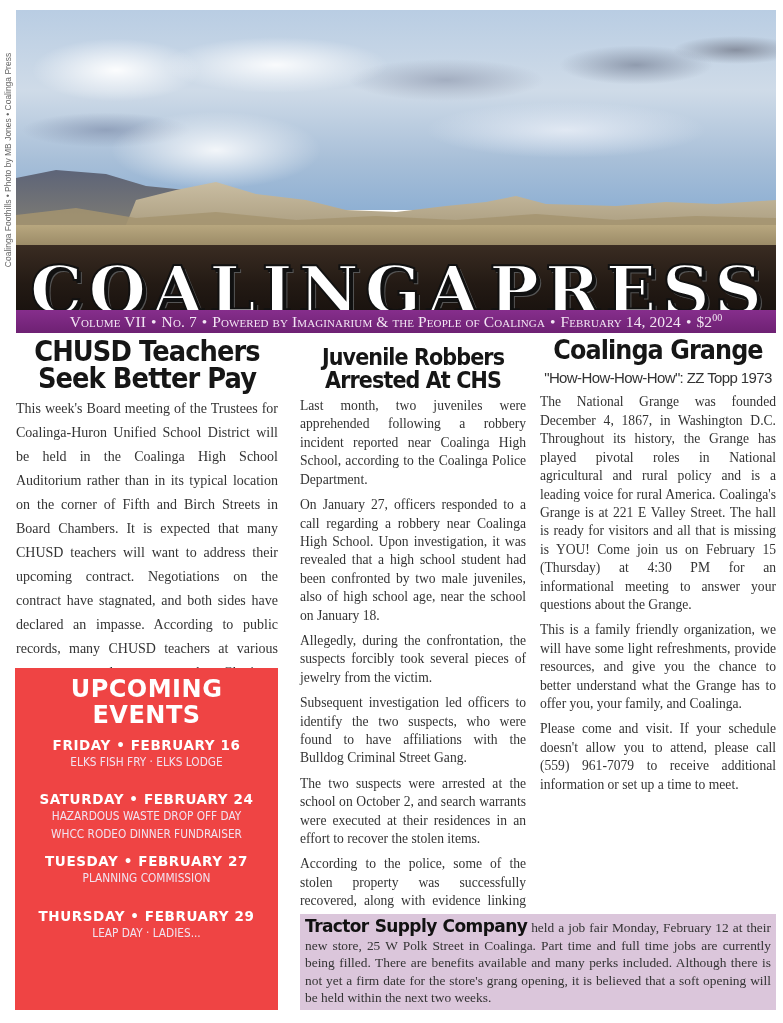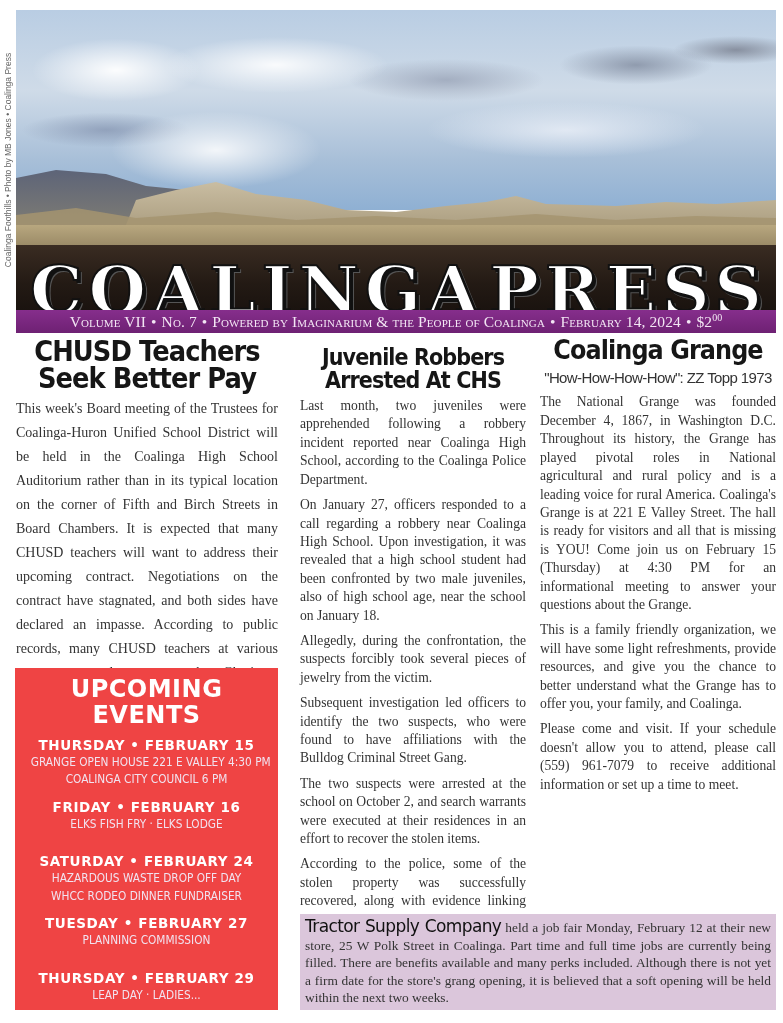--- a/index.html
+++ b/index.html
@@ -109,21 +109,21 @@
 
     
     .tractor {
       position: absolute; left: 300px; top: 914px; width: 476px; height: 96px;
       background: #dbc6db; padding: 4px 5px 0 5px;
     }
     .tractor p {
       font-size: 13.4px; line-height: 17.6px; text-align: justify; color: #333;
     }
     .tractor .brand {
-      font-family: "DejaVu Sans", "Liberation Sans", sans-serif; font-weight: normal;
+      font-family: "DejaVu Sans", "Liberation Sans", sans-serif; font-weight: bold;
       font-size: 17px; color: #111; letter-spacing: -0.6px;
     }
   </style>
 </head>
 <body>
 
 <div class="photo-credit">
   <span>Coalinga Foothills • Photo by MB Jones • Coalinga Press</span>
 </div>
 
@@ -171,25 +171,20 @@
     <span>Seek Better Pay</span>
   </h1>
   <div class="body-text">
     <p>This week's Board meeting of the Trustees for Coalinga-Huron Unified School District will be held in the Coalinga High School Auditorium rather than in its typical location on the corner of Fifth and Birch Streets in Board Chambers. It is expected that many CHUSD teachers will want to address their upcoming contract. Negotiations on the contract have stagnated, and both sides have declared an impasse.  According to public records, many CHUSD teachers at various steps on payscale earn more than Clovis or Fresno School Districts. The teachers received a ten percent salary increase last year.</p>
   </div>
 </article>
 
 <aside class="events">
   <div class="events-title"><span style="text-transform:uppercase">Upcoming Events</span></div>
 
-  <div class="event-group">
-    <div class="event-day">Thursday • February 15</div>
-    <div class="event-item">Grange Open House 221 E Valley 4:30 PM</div>
-    <div class="event-item">Coalinga City Council 6 PM</div>
-  </div>
   <div class="event-group gap-lg">
     <div class="event-day">Friday • February 16</div>
     <div class="event-item">Elks Fish Fry · Elks Lodge</div>
   </div>
   <div class="event-group">
     <div class="event-day">Saturday • February 24</div>
     <div class="event-item">Hazardous Waste Drop Off Day</div>
     <div class="event-item">WHCC Rodeo Dinner Fundraiser</div>
   </div>
   <div class="event-group gap-lg">

